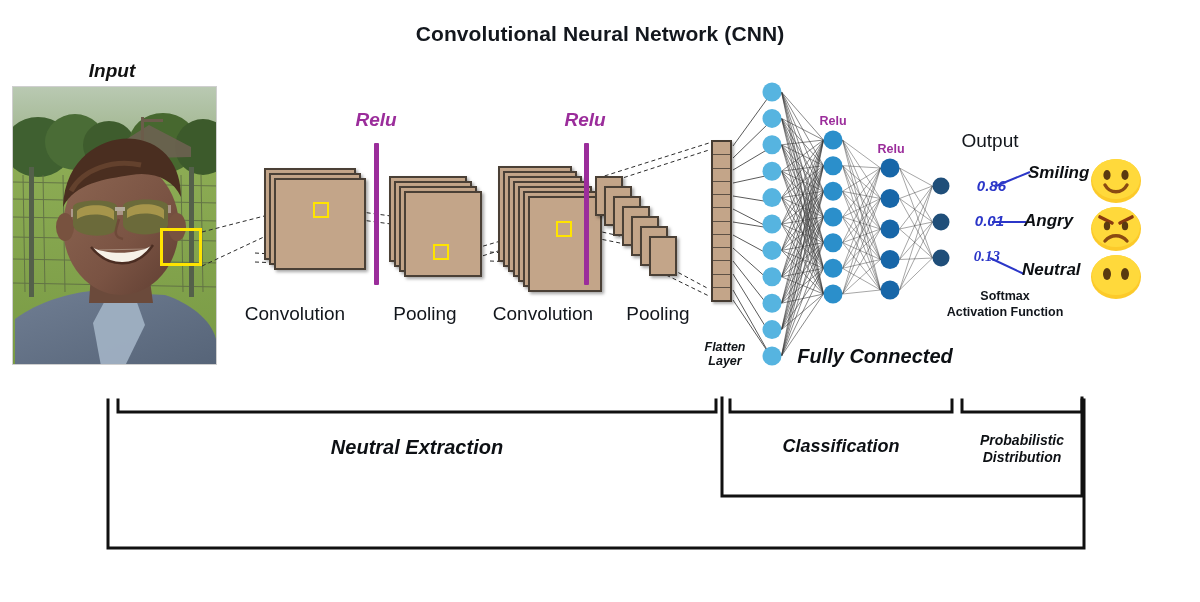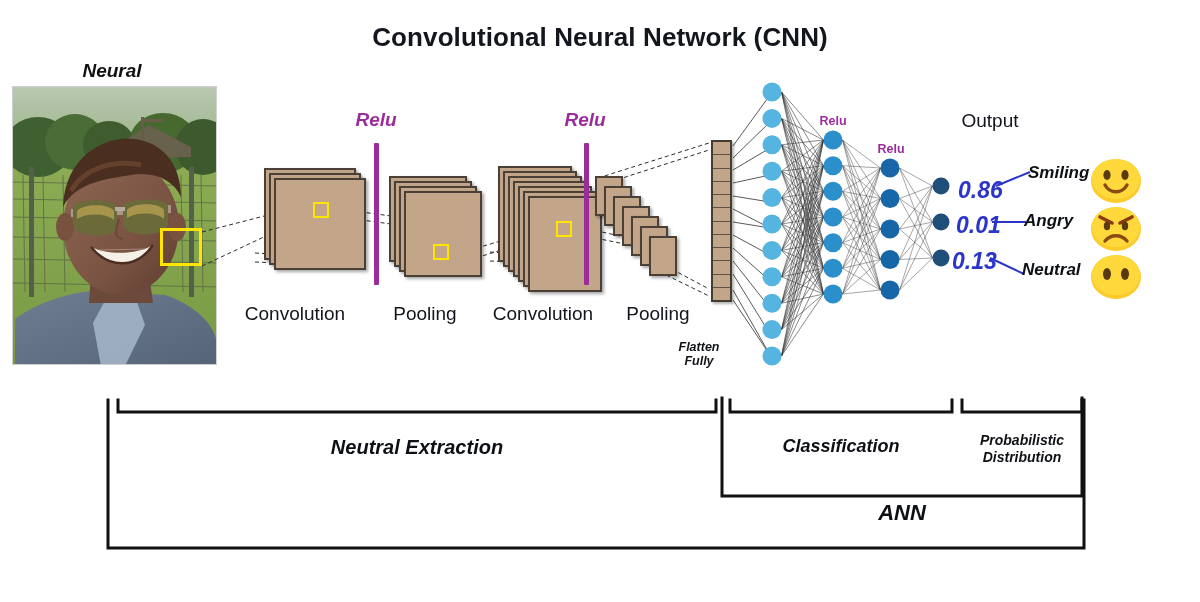--- a/index.html
+++ b/index.html
@@ -15,21 +15,21 @@
     color: #12161c;
   }
   #stage { position: absolute; inset: 0; }
 
   .abs { position: absolute; }
 
   
   #title {
     left: 0; right: 0; top: 22px;
     text-align: center;
-    font-size: 26px;
+    font-size: 21px;
     font-weight: bold;
     letter-spacing: .1px;
     color: #13171d;
   }
 
   
   #input-label {
     left: 52px; top: 60px;
     width: 120px; text-align: center;
     font-size: 19px; font-weight: bold; font-style: italic;
@@ -93,45 +93,45 @@
     background: #c3a589;
     display: flex; flex-direction: column;
     box-shadow: 1.5px 1.5px 2.5px rgba(0,0,0,.3);
   }
   #flatten-col .cell {
     flex: 1 1 auto;
     border-bottom: 1px solid #5d5145;
   }
   #flatten-col .cell:last-child { border-bottom: none; }
   #flatten-label {
-    left: 664px; top: 340px;
+    left: 690px; top: 340px;
     width: 70px; text-align: center;
     font-size: 12.5px; font-weight: bold; font-style: italic;
     line-height: 1.15;
     color: #101418;
   }
 
   
   #fc-label {
     left: 770px; top: 345px;
     width: 210px; text-align: center;
     font-size: 20px; font-weight: bold; font-style: italic;
     color: #0d1014;
   }
 
   
   #output-label {
-    left: 930px; top: 110px;
+    left: 930px; top: 130px;
     width: 120px; text-align: center;
     font-size: 19px; color: #12161c;
   }
   .prob {
-    font-size: 23px; font-style: italic; font-weight: bold;
+    font-size: 15px; font-style: italic; font-weight: bold;
     color: #2B36C8;
-    width: 48px; text-align: left;
+    width: 48px; text-align: right;
   }
   .emo-label {
     font-size: 17px; font-style: italic; font-weight: bold;
     color: #0d1014;
     width: 110px;
   }
   #softmax {
     left: 915px; top: 288px;
     width: 180px; text-align: center;
     font-size: 12.5px; font-weight: bold; line-height: 1.3;
@@ -151,21 +151,21 @@
   #ann-name  { font-size: 22px; }
   #cnn-name  { font-size: 20px; }
 </style>
 </head>
 <body>
 
 <div id="stage">
 
   <div class="abs" id="title">Convolutional Neural Network (CNN)</div>
 
-  <div class="abs" id="input-label">Neural</div>
+  <div class="abs" id="input-label">Input</div>
 
   <div class="abs" id="input-photo">
     <svg width="205" height="279" viewBox="0 0 205 279">
       <defs>
         <linearGradient id="sky" x1="0" y1="0" x2="0" y2="1">
           <stop offset="0%" stop-color="#b9c9b2"></stop>
             <stop offset="100%" stop-color="#9db389"></stop>
         </linearGradient>
         <linearGradient id="grass" x1="0" y1="0" x2="0" y2="1">
           <stop offset="0%" stop-color="#8fae56"></stop>
@@ -371,21 +371,21 @@
       <div class="cell"></div>
     <div class="cell"></div>
       <div class="cell"></div>
       <div class="cell"></div>
     <div class="cell"></div>
       <div class="cell"></div>
       <div class="cell"></div>
   </div>
   <div class="abs" id="flatten-label">
     <div>Flatten</div>
-    <div>Fully</div>
+    <div>Layer</div>
   </div>
 
   <svg class="abs" style="left:0;top:0;" width="1200" height="602" id="nodes-svg">
       <g>
         <line x1="781.5" y1="92" x2="823.5" y2="140" stroke="#3a3a3a" stroke-width="0.7" opacity="0.85"></line>
         <line x1="781.5" y1="92" x2="823.5" y2="165.66666666666666" stroke="#3a3a3a" stroke-width="0.7" opacity="0.85"></line>
         <line x1="781.5" y1="92" x2="823.5" y2="191.33333333333334" stroke="#3a3a3a" stroke-width="0.7" opacity="0.85"></line>
         <line x1="781.5" y1="92" x2="823.5" y2="217" stroke="#3a3a3a" stroke-width="0.7" opacity="0.85"></line>
         <line x1="781.5" y1="92" x2="823.5" y2="242.66666666666669" stroke="#3a3a3a" stroke-width="0.7" opacity="0.85"></line>
         <line x1="781.5" y1="92" x2="823.5" y2="268.33333333333337" stroke="#3a3a3a" stroke-width="0.7" opacity="0.85"></line>
@@ -535,26 +535,27 @@
       <circle cx="890" cy="259.5" r="9.5" fill="#1766A8"></circle>
       <circle cx="890" cy="290" r="9.5" fill="#1766A8"></circle>
       <circle cx="941" cy="186" r="8.5" fill="#1F4E79"></circle>
       <circle cx="941" cy="222" r="8.5" fill="#1F4E79"></circle>
       <circle cx="941" cy="258" r="8.5" fill="#1F4E79"></circle>
     </svg>
 
   <div class="abs relu-small" style="left:803px;top:114px;">Relu</div>
   <div class="abs relu-small" style="left:861px;top:142px;">Relu</div>
 
+  <div class="abs" id="fc-label">Fully Connected</div>
 
   <div class="abs" id="output-label">Output</div>
 
   <div class="abs prob" style="left:958px;top:177px;">0.86</div>
   <div class="abs prob" style="left:956px;top:212px;">0.01</div>
-  <div class="abs prob" style="left:952px;top:248px;">0.13</div>
+  <div class="abs prob" style="left:952px;top:248px;font-family:Liberation Serif, serif;">0.13</div>
 
   <div class="abs emo-label" style="left:1028px;top:163px;">Smiling</div>
   <div class="abs emo-label" style="left:1024px;top:211px;">Angry</div>
   <div class="abs emo-label" style="left:1022px;top:260px;">Neutral</div>
 
   <svg class="abs" style="left:1090px;top:158px;" width="52" height="46">
     <ellipse cx="26" cy="23" rx="25" ry="22" fill="#FCCA2A"></ellipse>
     <ellipse cx="26" cy="21" rx="24" ry="20" fill="#FFD93B"></ellipse>
     <ellipse cx="17" cy="17" rx="3.6" ry="5" fill="#5a3a10"></ellipse>
     <ellipse cx="35" cy="17" rx="3.6" ry="5" fill="#5a3a10"></ellipse>
@@ -569,22 +570,25 @@
     <ellipse cx="35" cy="20" rx="3.2" ry="4.2" fill="#5a3a10"></ellipse>
     <path d="M15 35 C 21 28 31 28 37 35" stroke="#8a4a12" stroke-width="3.4" fill="none" stroke-linecap="round"></path>
   </svg>
   <svg class="abs" style="left:1090px;top:254px;" width="52" height="46">
     <ellipse cx="26" cy="23" rx="25" ry="22" fill="#FCCA2A"></ellipse>
     <ellipse cx="26" cy="21" rx="24" ry="20" fill="#FFD93B"></ellipse>
     <ellipse cx="17" cy="20" rx="4" ry="6" fill="#5a3a10"></ellipse>
     <ellipse cx="35" cy="20" rx="4" ry="6" fill="#5a3a10"></ellipse>
   </svg>
 
+  <div class="abs" id="softmax">
+    <div>Softmax</div>
+    <div>Activation Function</div>
+  </div>
 
   <div class="brk-name" id="fe-name" style="left:118px;top:436px;width:598px;">Neutral Extraction</div>
   <div class="brk-name" id="cls-name" style="left:730px;top:436px;width:222px;">Classification</div>
   <div class="brk-name" id="pd-name" style="left:962px;top:432px;width:120px;">
     <div>Probabilistic</div>
     <div>Distribution</div>
   </div>
-  <div class="brk-name" id="ann-name" style="left:722px;top:500px;width:360px;">ANN</div>
 
 </div>
 
 </body></html>

